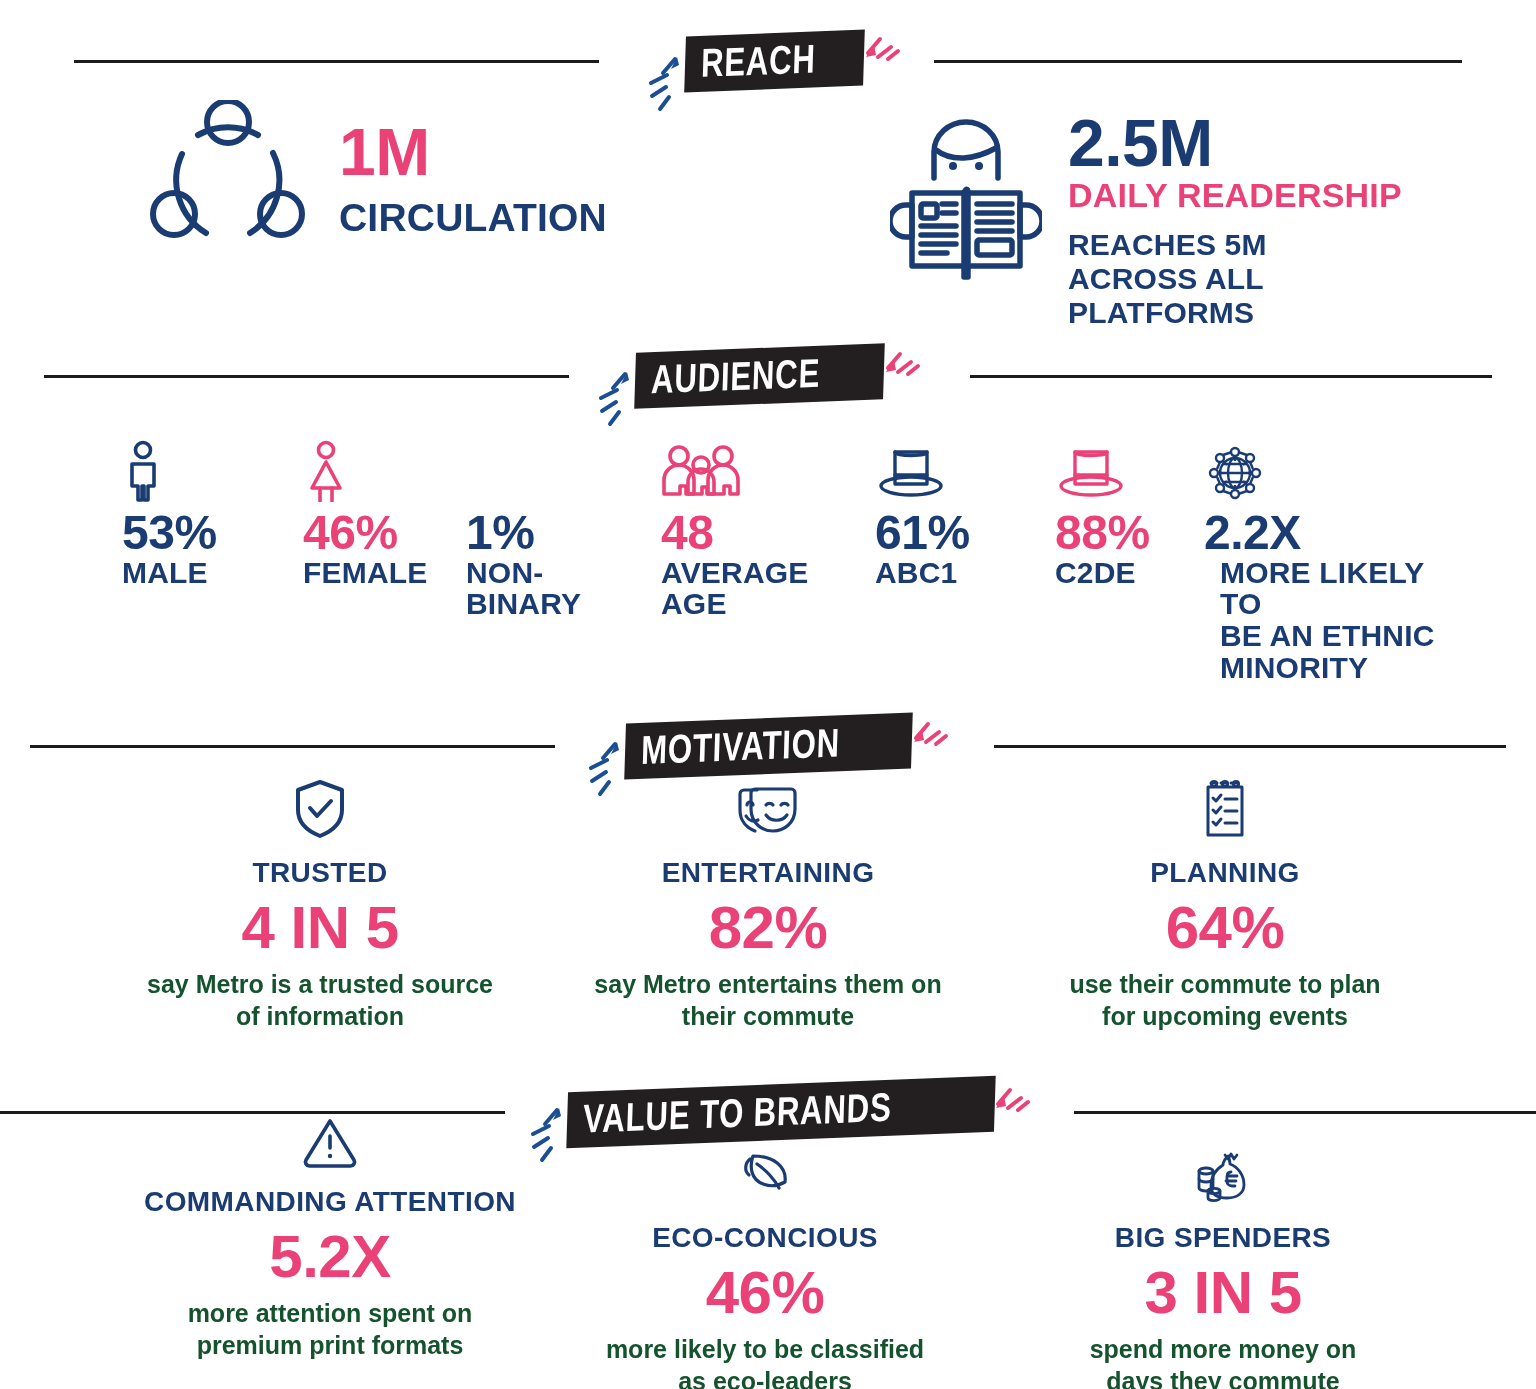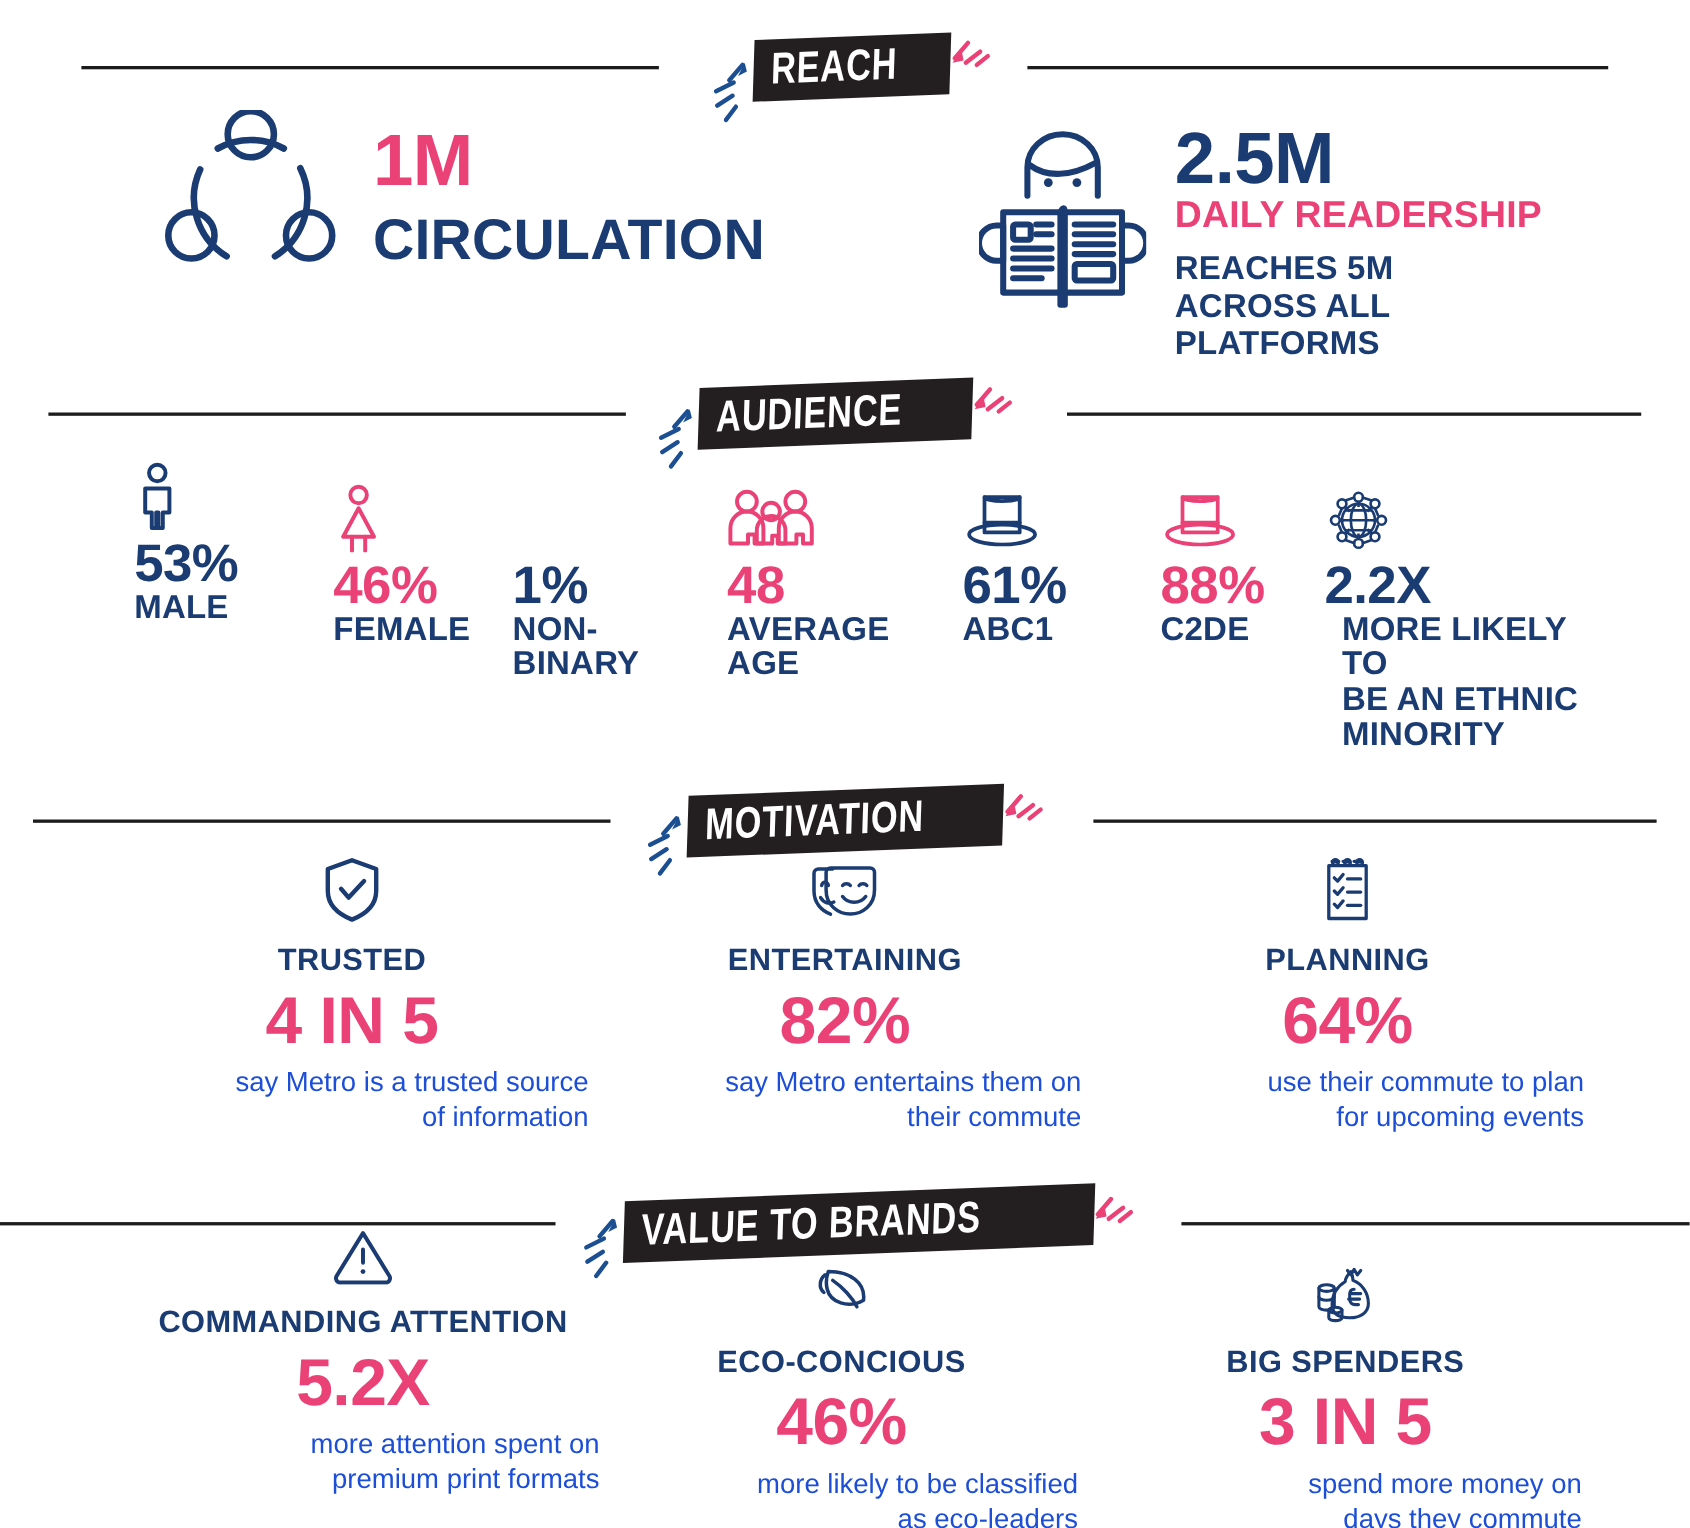--- a/index.html
+++ b/index.html
@@ -37,28 +37,28 @@
   .pink{color:#ea4277;}
 
   .stat-num{
     font-family:"Liberation Sans Narrow","Liberation Sans",sans-serif;
     font-weight:bold;line-height:.95;letter-spacing:-0.5px;
   }
   .stat-lbl{
     font-weight:bold;line-height:1.02;letter-spacing:.2px;
   }
   .desc{
-    color:#1d4ed8;font-weight:normal;line-height:1.28;font-size:25px;text-align:right;
+    color:#14532d;font-weight:bold;line-height:1.28;font-size:25px;
   }
 
   
   .reach-circ{position:absolute;left:140px;top:100px;display:flex;align-items:center;gap:24px;}
   .reach-circ .txt{padding-bottom:6px;}
   .reach-circ .n{font-size:66px;}
-  .reach-circ .l{font-size:52px;margin-top:15px;}
+  .reach-circ .l{font-size:39px;margin-top:15px;}
 
   .reach-read{position:absolute;left:890px;top:112px;display:flex;align-items:flex-start;gap:26px;}
   .reach-read .n{font-size:66px;}
   .reach-read .l1{font-size:34px;margin-top:3px;}
   .reach-read .l2{font-size:30px;margin-top:16px;line-height:1.12;}
 
   
   .aud-item{position:absolute;}
   .aud-item .ic{height:62px;display:flex;align-items:flex-end;}
   .aud-item .n{font-size:48px;margin-top:8px;}
@@ -163,21 +163,21 @@
           <path d="M10 46 L22 32"></path>
             <path d="M20 50 L33 40"></path>
             <path d="M30 52 L40 44"></path>
         </g>
         <path d="M8 50 L16 38 L18 48 Z" fill="#ea4277"></path>
       </svg>
     </div>
     <div class="rule" style="width:522px;margin-left:86px;"></div>
   </div>
 
-  <div class="aud-item" style="left:122px;top:420px;">
+  <div class="aud-item" style="left:122px;top:440px;">
     <div class="ic">
       <svg width="42" height="62" viewBox="0 0 42 62">
         <g fill="none" stroke="#1b3c72" stroke-width="3.6" stroke-linejoin="round" stroke-linecap="round">
           <circle cx="21" cy="10" r="7.5"></circle>
           <path d="M10 24 h22 v22 h-6 v14 h-4 v-14 h-2 v14 h-4 v-14 h-6 z"></path>
         </g>
       </svg>
     </div>
     <div class="stat-num navy n">53%</div>
     <div class="stat-lbl navy l" style="white-space:pre-line;">MALE</div>

